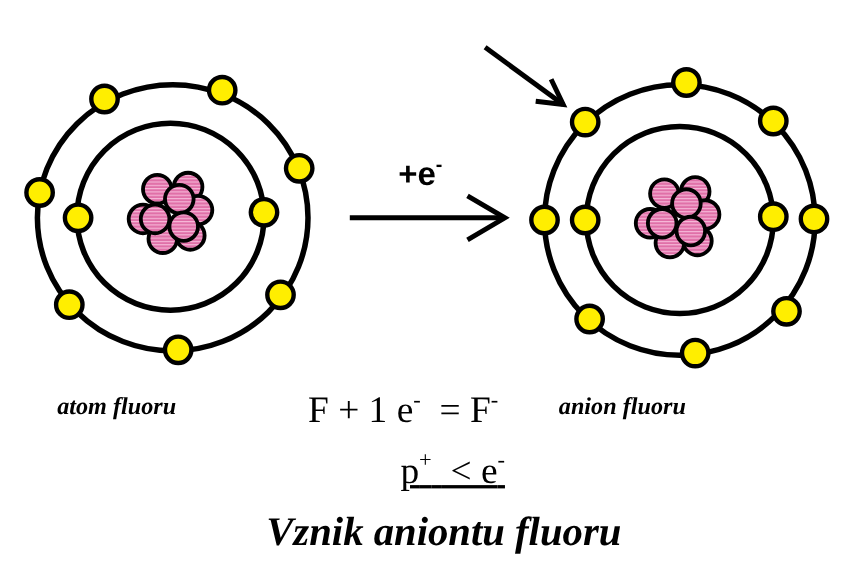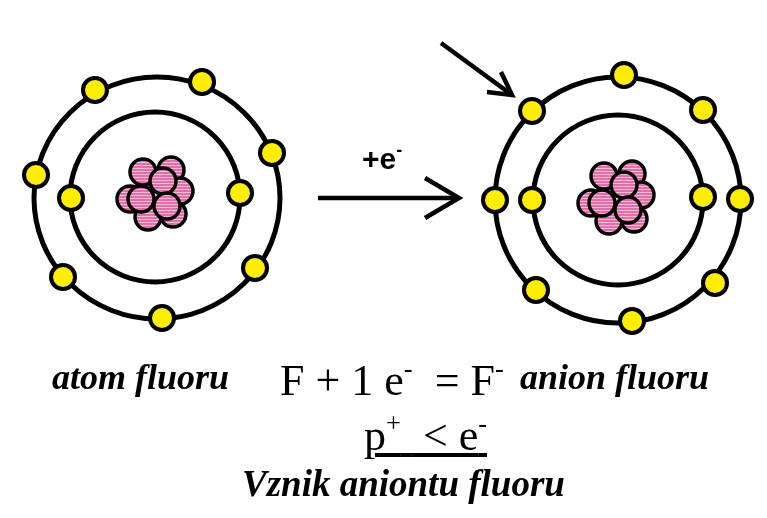--- a/index.html
+++ b/index.html
@@ -3,22 +3,22 @@
 <meta charset="utf-8">
 <style>
   html, body { margin: 0; padding: 0; background: #ffffff; }
   body { width: 767px; height: 518px; position: relative; overflow: hidden; }
   #diagram { position: absolute; left: 0; top: 0; }
   .orbit { fill: none; stroke: #000; stroke-width: 5; }
   .electron { fill: #ffee00; stroke: #000; stroke-width: 4; }
   .proton { fill: url(#hatch); stroke: #000; stroke-width: 3.5; }
   .arrow { stroke: #000; stroke-width: 4.5; fill: none; stroke-linecap: butt; }
   .label { position: absolute; white-space: nowrap; color: #000; }
-  .bi { font-family: "Liberation Serif", serif; font-weight: bold; font-style: italic; font-size: 36px; }
-  .rm { font-family: "Liberation Serif", serif; font-size: 44px; }
+  .bi { font-family: "Liberation Serif", serif; font-weight: bold; font-style: italic; font-size: 22px; }
+  .rm { font-family: "Liberation Serif", serif; font-size: 34px; }
   .sans { font-family: "Liberation Sans", sans-serif; font-weight: bold; font-size: 30px; }
   sup { font-size: 60%; vertical-align: 0.7em; line-height: 0; }
 </style>
 </head>
 <body>
 
 <svg id="diagram" width="767" height="518" viewBox="0 0 767 518">
   <defs>
     <pattern id="hatch" width="3" height="3" patternUnits="userSpaceOnUse">
       <rect width="3" height="3" fill="#e070a8"></rect>
@@ -91,17 +91,17 @@
     </g>
   </g>
 </svg>
 
 <div class="label sans" style="left:362px; top:142px;"><span>+e</span><sup>-</sup></div>
 
 <div class="label bi" style="left:52px; top:356px;">atom fluoru</div>
 
 <div class="label rm" style="left:280px; top:355px;"><span>F + 1 e</span><sup>-</sup>&nbsp;<span> = F</span><sup>-</sup></div>
 
-<div class="label bi" style="left:508px; top:356px;margin-left:12px;">anion fluoru</div>
+<div class="label bi" style="left:508px; top:356px;">anion fluoru</div>
 
 <div class="label rm" style="left:364px; top:410px;text-decoration:underline;"><span>p</span><sup>+</sup>&nbsp;<span> &lt; e</span><sup>-</sup></div>
 
 <div class="label bi" style="left:242px; top:462px; font-size:37px;text-align:right;">Vznik aniontu fluoru</div>
 
 </body></html>

